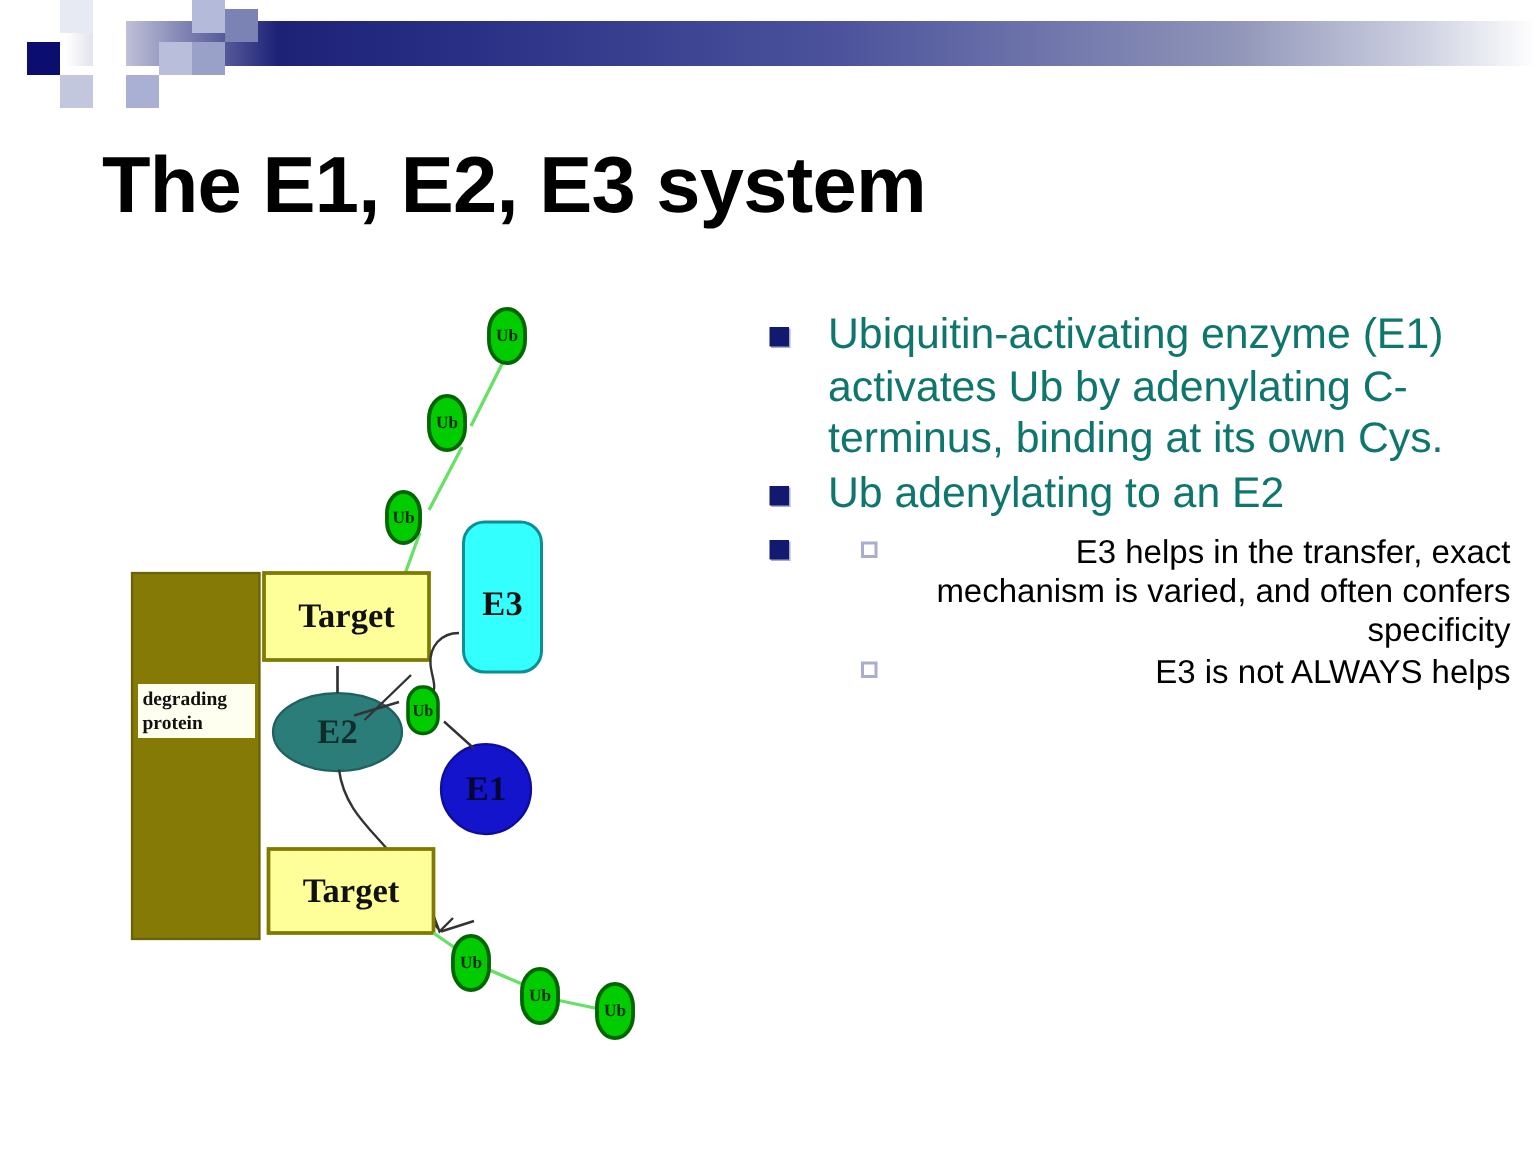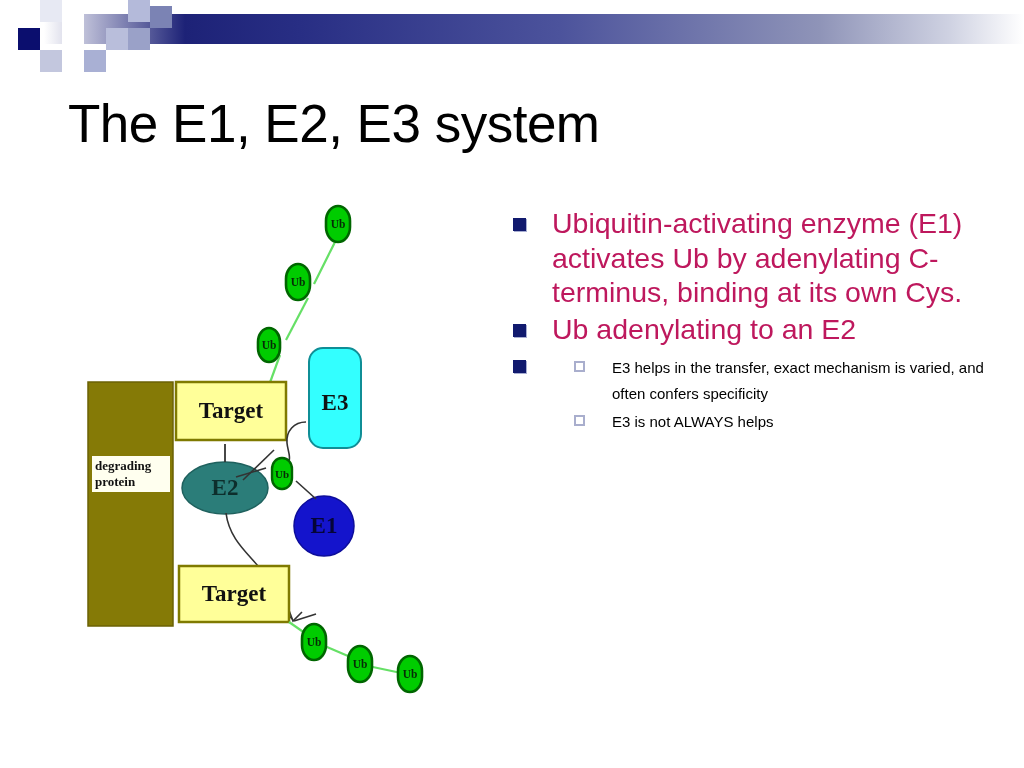--- a/index.html
+++ b/index.html
@@ -45,21 +45,21 @@
   }
 
   
   #page-title {
     position: absolute;
     left: 68px;
     top: 92px;
     width: 880px;
     font-size: 53px;
     line-height: 64px;
-    font-weight: normal;
+    font-weight: bold;
     color: #000000;
     letter-spacing: -0.5px;
     white-space: nowrap;
   }
 
   
   #bullets {
     position: absolute;
     left: 509px;
     top: 206px;
@@ -67,37 +67,38 @@
   }
   .bullet-row {
     position: relative;
     display: block;
     margin-bottom: 2px;
   }
   .bullet-l1 {
     padding-left: 43px;
     font-size: 28.5px;
     line-height: 34.5px;
-    color: #be185d;
+    color: #0f766e;
   }
   .bullet-l1 .marker {
     position: absolute;
     left: 4px;
     top: 12px;
     width: 13px;
     height: 13px;
     background: #111a6e;
     box-shadow: 1px 1px 0 0 #a8aed2;
   }
   .bullet-l2 {
     padding-left: 48px;
     margin-left: 55px;
-    font-size: 15px;
+    font-size: 22px;
     line-height: 26px;
     color: #000000;
+    text-align: right;
   }
   .bullet-l2 .marker-hollow {
     position: absolute;
     left: 10px;
     top: 6px;
     width: 11px;
     height: 11px;
     border: 2px solid #a9aecd;
     background: #ffffff;
     box-sizing: border-box;

